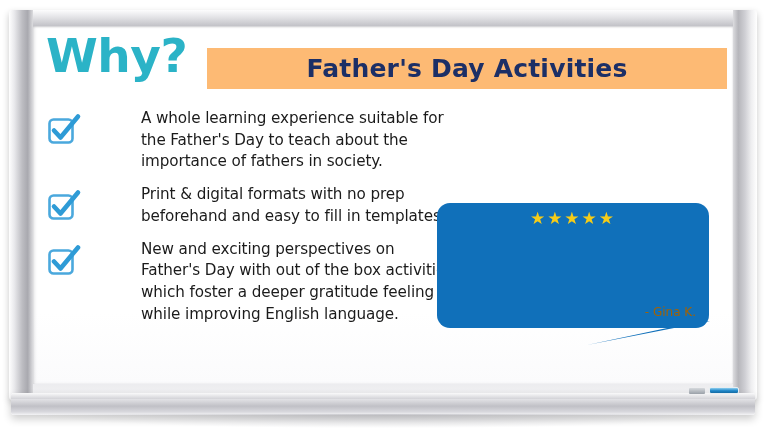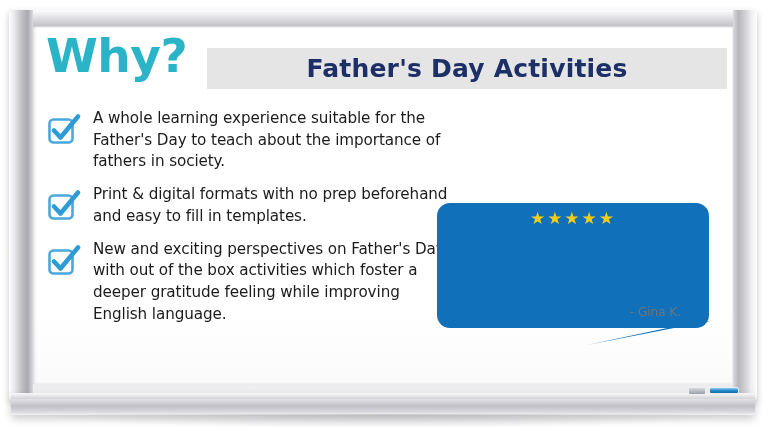--- a/index.html
+++ b/index.html
@@ -112,21 +112,21 @@
     font-size:47px;
     font-weight:700;
     letter-spacing:-.5px;
     color:#2bb3c7;
     line-height:1;
   }
   #title-band {
     position:absolute;
     left:174px; top:22px;
     width:520px; height:41px;
-    background:#e5e5e5;
+    background:#fdba74;
     display:flex; align-items:center; justify-content:center;
   }
   #title-text {
     font-family:"DejaVu Sans", sans-serif;
     font-size:25px;
     font-weight:600;
     letter-spacing:.2px;
     color:#1c2f66;
     white-space:nowrap;
   }
@@ -134,20 +134,21 @@
   
   #bullet-list {
     position:absolute;
     left:14px; top:82px;
     width:408px;
   }
   .bullet-item {
     display:flex;
     align-items:flex-start;
     margin-bottom:11px;
+    gap:48px;
   }
   .checkbox-icon {
     flex:0 0 auto;
     width:34px; height:32px;
     position:relative;
     margin-right:12px;
     margin-top:6px;
   }
   .checkbox-icon svg { display:block; overflow:visible; }
   .bullet-text {
@@ -188,24 +189,24 @@
     left:14px; top:30px;
     width:246px;
     font-family:"DejaVu Sans", sans-serif;
     font-size:11.6px;
     line-height:1.53;
     color:#ffffff;
     letter-spacing:-.05px;
   }
   #quote-author {
     position:absolute;
-    right:28px; bottom:9px;
+    right:13px; bottom:9px;
     font-family:"DejaVu Sans", sans-serif;
     font-size:12px;
-    color:#737373;
+    color:#a16207;
   }
 </style>
 </head>
 <body>
 
 <div id="backdrop"></div>
 
 <div id="whiteboard">
 
   <div id="frame-outer"></div>

